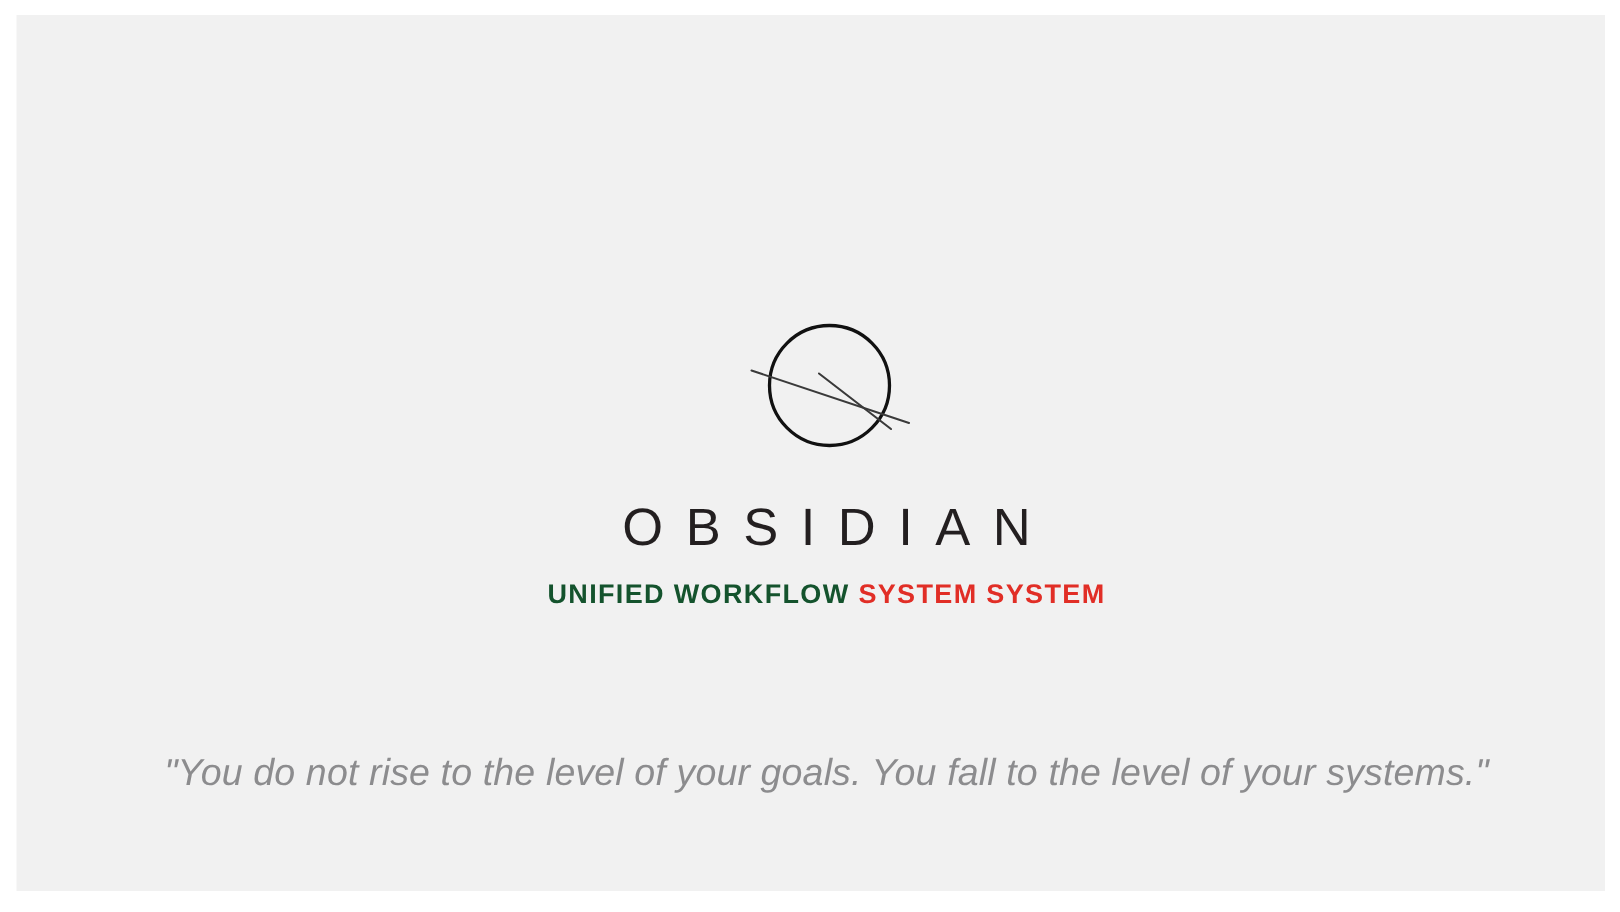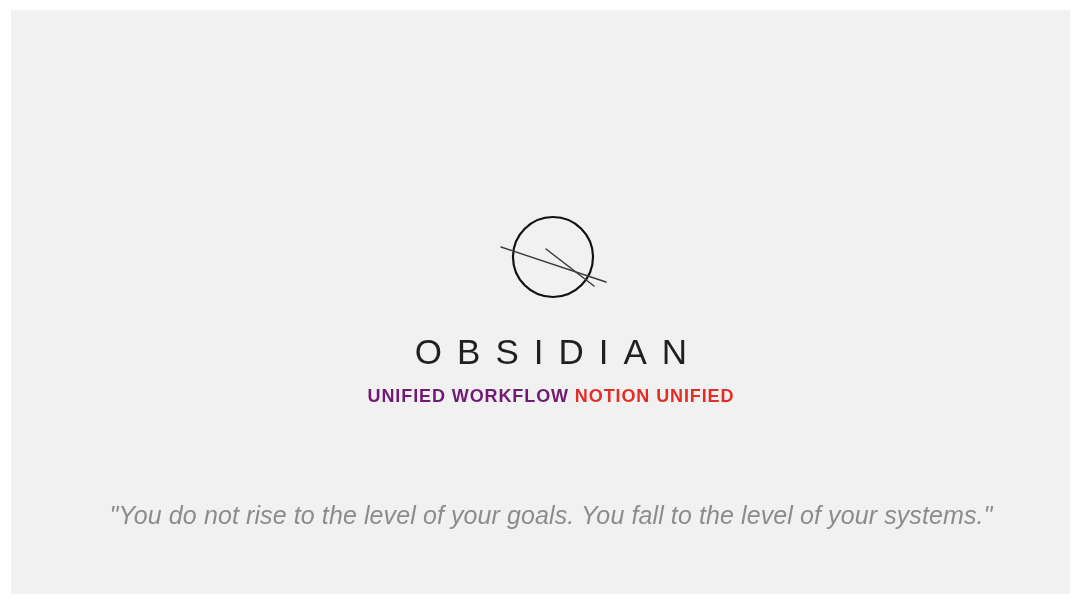--- a/index.html
+++ b/index.html
@@ -71,21 +71,21 @@
     width: 1080px;
     text-align: center;
     font-family: "Liberation Sans", sans-serif;
     font-size: 18px;
     font-weight: bold;
     letter-spacing: 0.9px;
     line-height: 22px;
     white-space: nowrap;
   }
   .subtitle-primary {
-    color: #701a75;
+    color: #14532d;
   }
   .subtitle-accent {
     color: #e12e26;
   }
 
   
   .quote {
     position: absolute;
     left: 0;
     top: 490px;
@@ -112,19 +112,19 @@
       <svg width="118" height="92" viewBox="0 0 118 92" xmlns="http://www.w3.org/2000/svg">
         <circle cx="58" cy="49" r="40" fill="none" stroke="#111111" stroke-width="2.2"></circle>
         <line x1="6" y1="39" x2="111" y2="74" stroke="#3a3a3a" stroke-width="1.4" stroke-linecap="round"></line>
         <line x1="51" y1="41" x2="99" y2="78" stroke="#3a3a3a" stroke-width="1.4" stroke-linecap="round"></line>
       </svg>
     </div>
 
     <div class="wordmark">OBSIDIAN</div>
 
     <div class="subtitle">
-      <span class="subtitle-primary">UNIFIED WORKFLOW</span><span class="subtitle-primary">&nbsp;</span><span class="subtitle-accent">NOTION UNIFIED</span>
+      <span class="subtitle-primary">UNIFIED WORKFLOW</span><span class="subtitle-primary">&nbsp;</span><span class="subtitle-accent">SYSTEM SYSTEM</span>
     </div>
 
     <div class="quote">"You do not rise to the level of your goals. You fall to the level of your systems."</div>
 
   </div>
 </div>
 
 </body></html>

